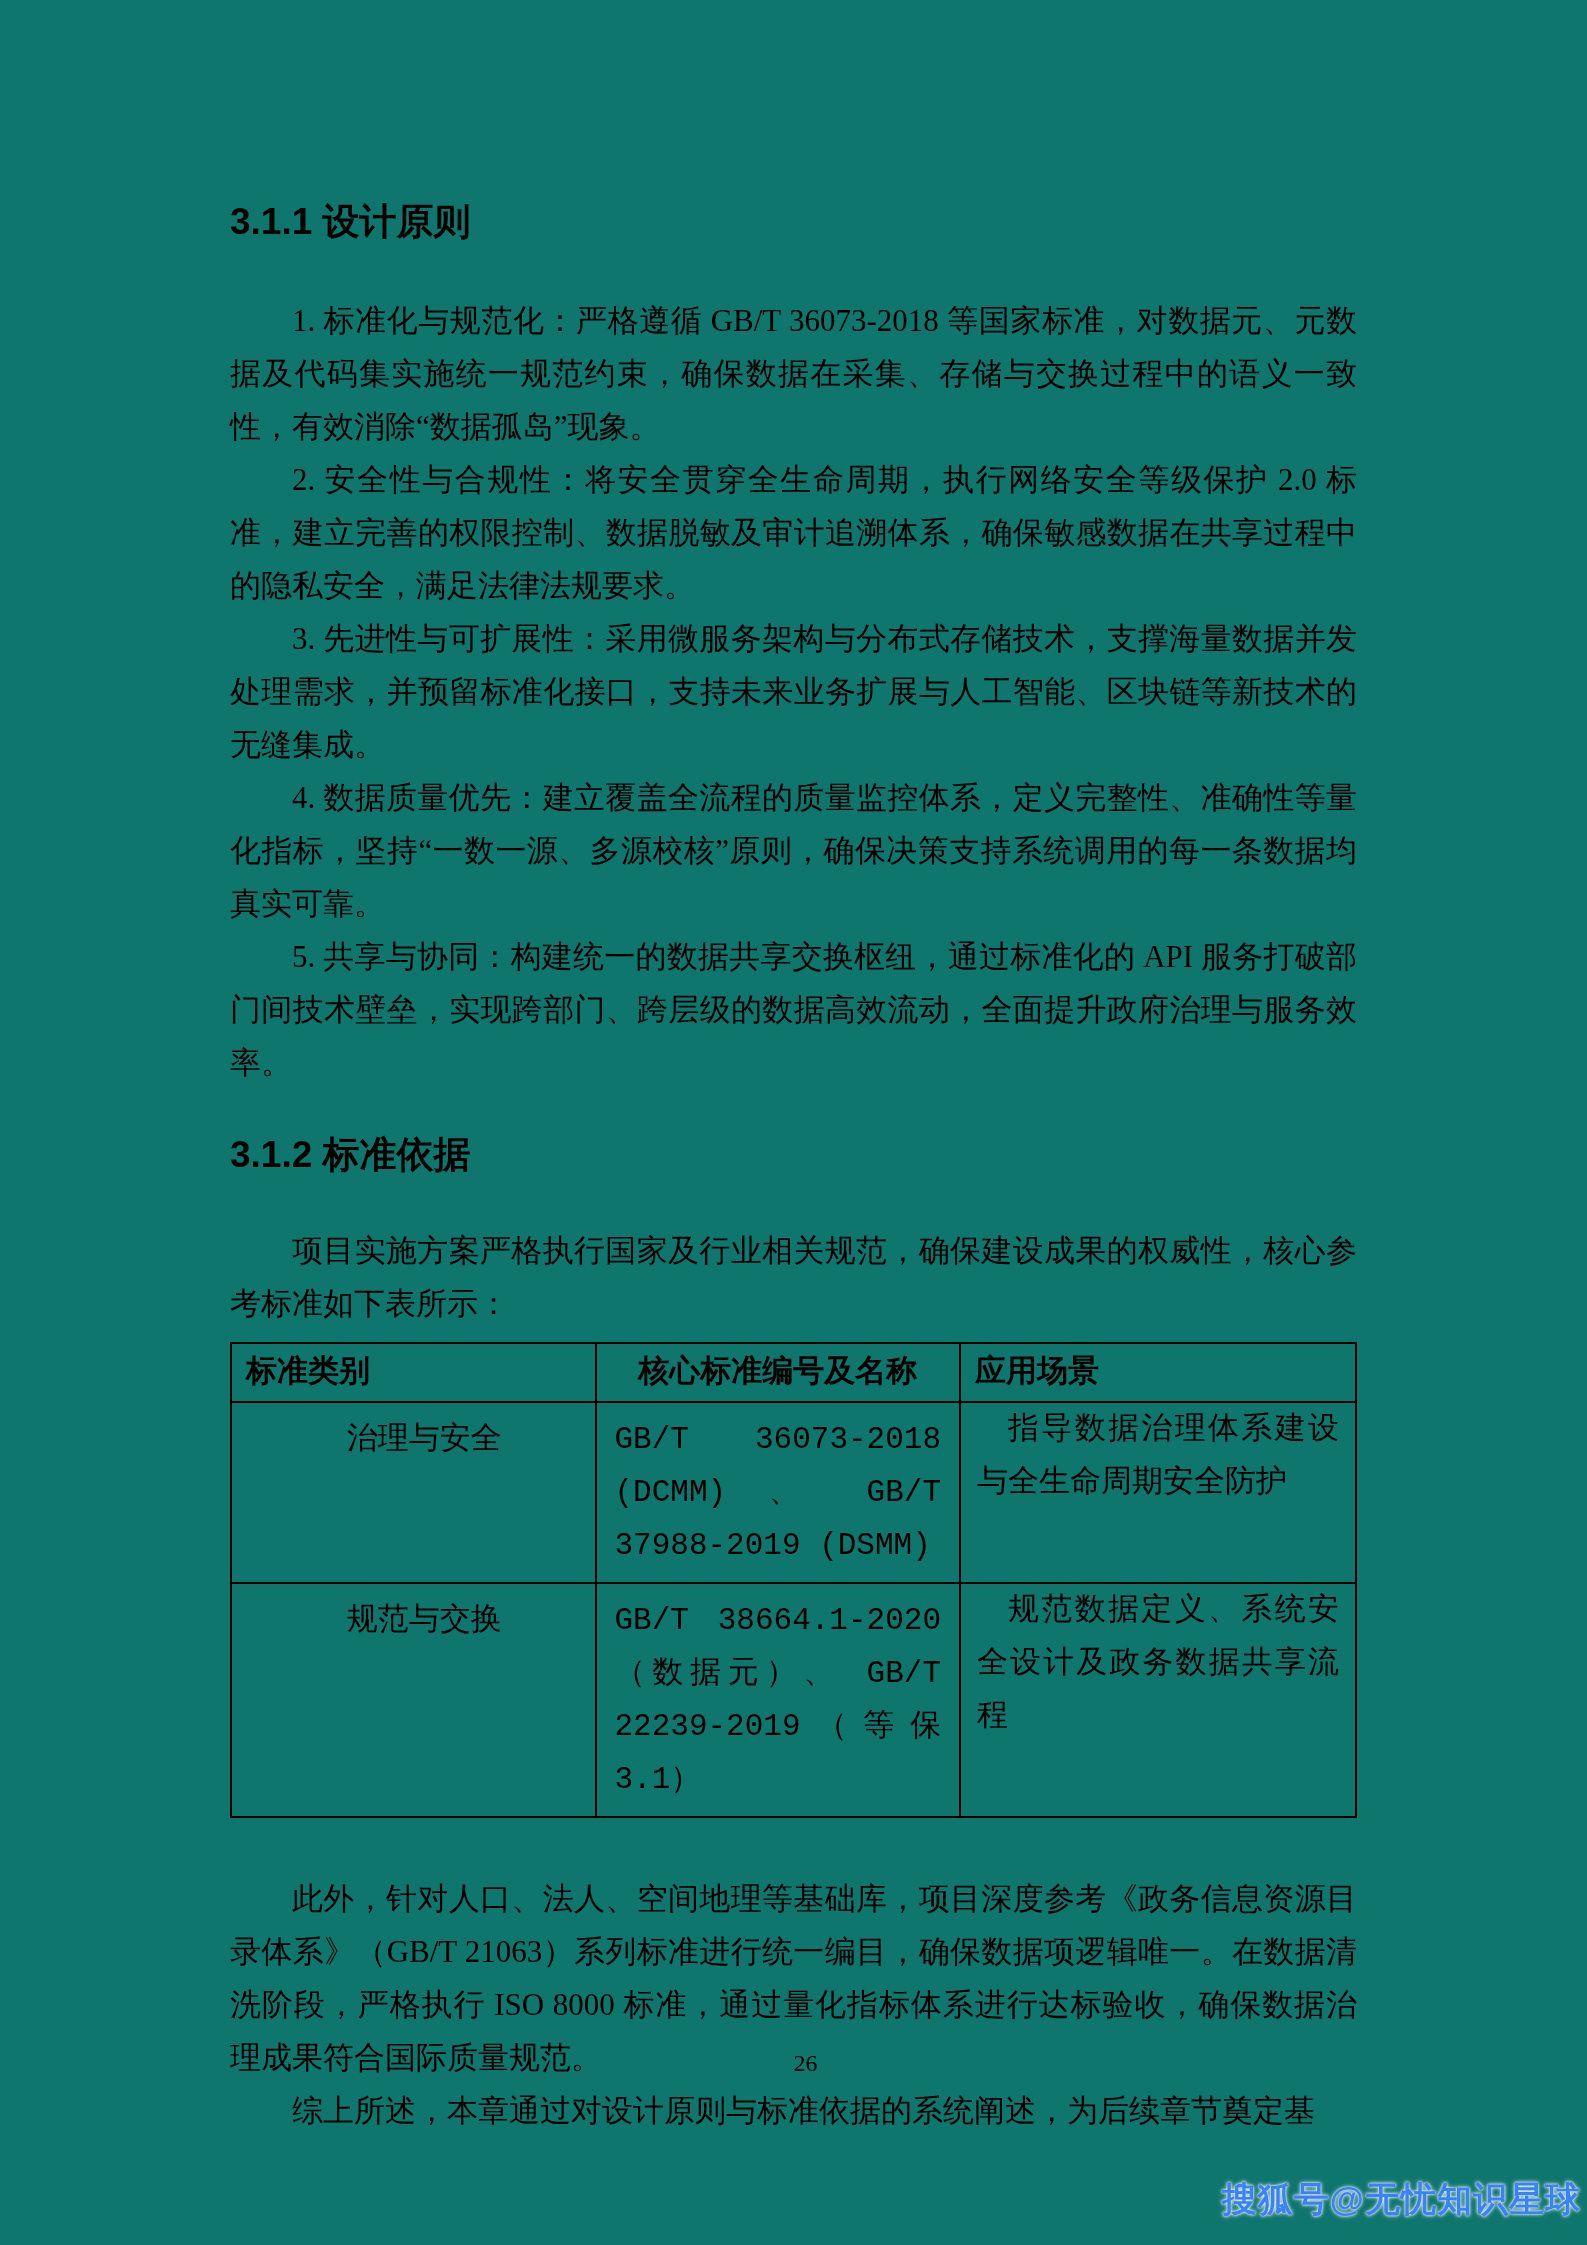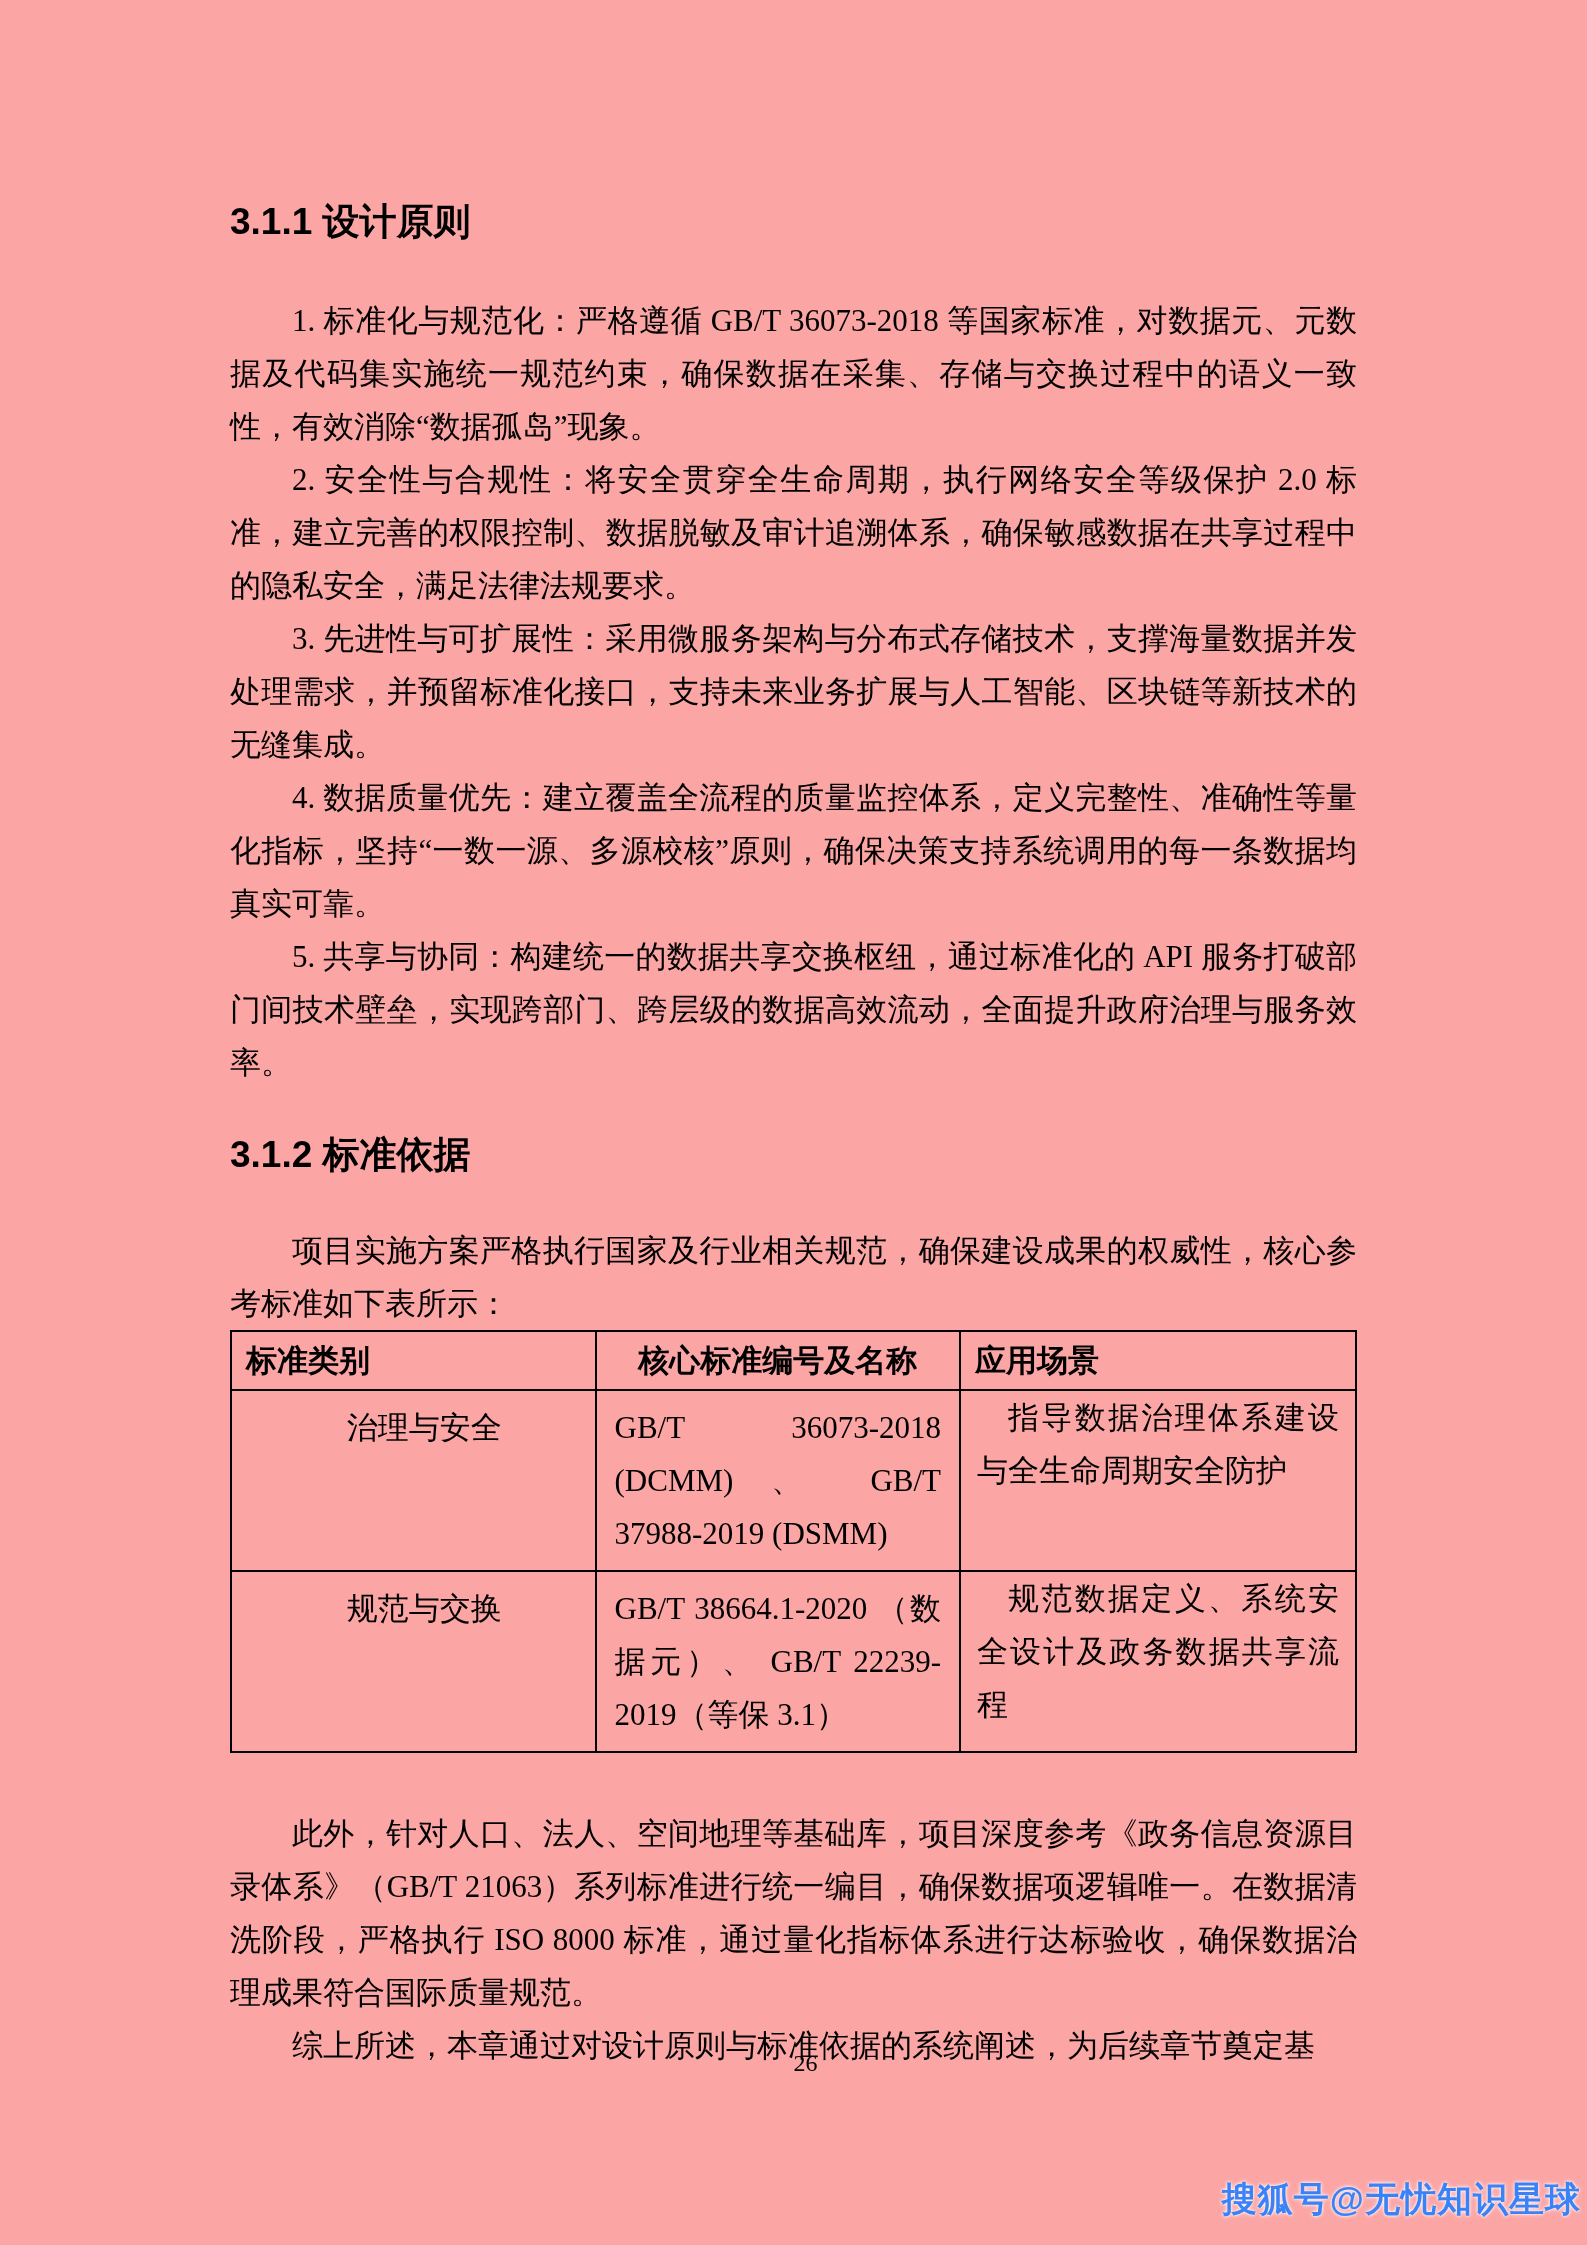--- a/index.html
+++ b/index.html
@@ -13,21 +13,21 @@
     height: 2245px;
     position: relative;
     font-family: "Liberation Serif", "DejaVu Serif", serif;
     color: #000;
     overflow: hidden;
   }
   .page {
     position: relative;
     width: 1587px;
     height: 2245px;
-    background: #fca5a5;
+    background: #0f766e;
     padding: 200px 230px 0 230px;
   }
   h2 {
     font-family: "Liberation Sans", "DejaVu Sans", sans-serif;
     font-weight: bold;
     font-size: 37px;
     line-height: 1.2;
     margin: 0;
     color: #000;
   }
@@ -37,21 +37,23 @@
     margin: 0;
     font-size: 31px;
     line-height: 53px;
     text-align: justify;
     text-indent: 62px;
   }
   p.after-table { margin-top: 54px; }
   table.standards {
     width: 100%;
     border-collapse: collapse;
+    margin-top: 12px;
     table-layout: fixed;
+    font-family: Liberation Mono, monospace;
   }
   table.standards th,
   table.standards td {
     border: 2px solid #000;
     font-size: 31px;
     line-height: 53px;
     vertical-align: top;
   }
   table.standards th {
     font-weight: bold;

